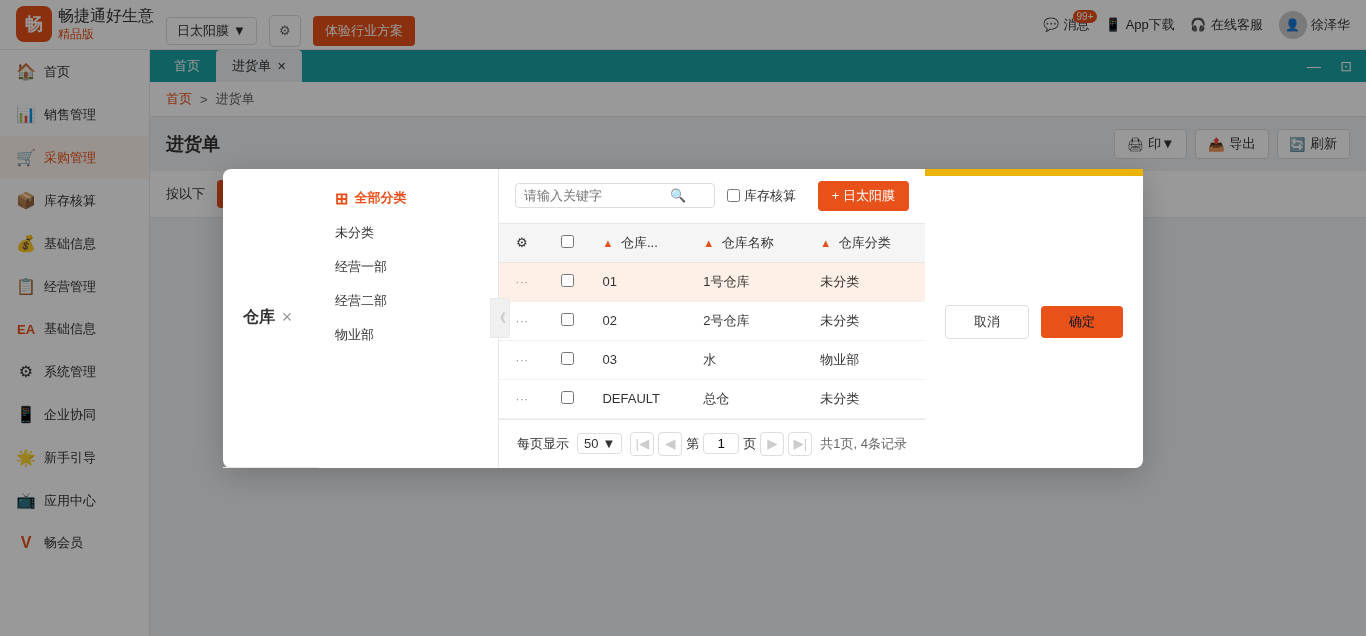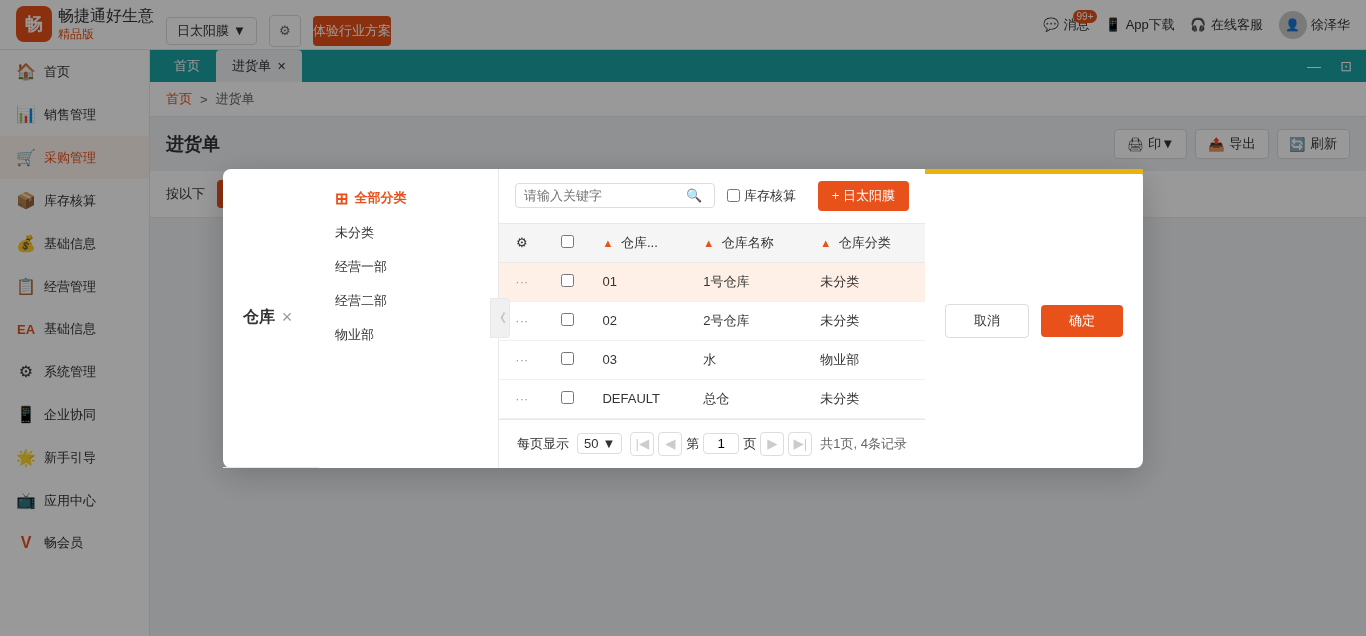--- a/index.html
+++ b/index.html
@@ -45,21 +45,21 @@
     }
     .gear-btn {
       width: 32px; height: 32px;
       border: 1px solid #ddd; border-radius: 4px;
       display: flex; align-items: center; justify-content: center;
       cursor: pointer; color: #666;
     }
     .trial-btn {
       background: #e8511a; color: #fff;
       border: none; border-radius: 4px;
-      padding: 6px 0; cursor: pointer; font-size: 13px;
+      padding: 6px 12px; cursor: pointer; font-size: 13px;
     }
     .header-right {
       display: flex; align-items: center; gap: 16px;
     }
     .header-icon-item {
       display: flex; align-items: center; gap: 4px;
       color: #333; cursor: pointer; font-size: 13px; position: relative;
     }
     .badge {
       background: #e8511a; color: #fff;
@@ -201,21 +201,21 @@
       overflow: hidden;
     }
     .table-toolbar {
       display: flex; align-items: center; justify-content: space-between;
       padding: 12px 16px;
       border-bottom: 1px solid #e8e8e8;
     }
     .search-box {
       display: flex; align-items: center;
       border: 1px solid #ddd; border-radius: 4px;
-      padding: 4px 8px; gap: 22px; width: 200px;
+      padding: 4px 8px; gap: 6px; width: 200px;
     }
     .search-box input {
       border: none; outline: none; font-size: 13px; width: 140px; color: #999;
     }
     .show-disabled {
       display: flex; align-items: center; gap: 4px; color: #333;
     }
     .add-btn {
       background: #e8511a; color: #fff;
       border: none; border-radius: 4px;
@@ -270,28 +270,28 @@
       width: 36px; border: 1px solid #ddd; border-radius: 4px;
       padding: 2px 4px; text-align: center; outline: none;
     }
     .page-total { color: #666; }
 
     
     .modal-footer {
       display: flex; align-items: center; justify-content: center;
       gap: 12px;
       padding: 14px 20px;
-      border-top: 5px solid #eab308;
+      border-top: 7px solid #eab308;
     }
     .cancel-btn {
       border: 1px solid #ddd; background: #fff; color: #333;
       padding: 7px 28px; border-radius: 4px; cursor: pointer; font-size: 13px;
     }
     .confirm-btn {
-      background: #e8511a; color: #ffffff; border: none;
+      background: #e8511a; color: #0f172a; border: none;
       padding: 7px 28px; border-radius: 4px; cursor: pointer; font-size: 13px;
     }
 
     
     .checkbox-cell { text-align: center; }
     input[type=checkbox] { cursor: pointer; }
 
     
     .content-top-bar {
       background: #1ba3a3;

